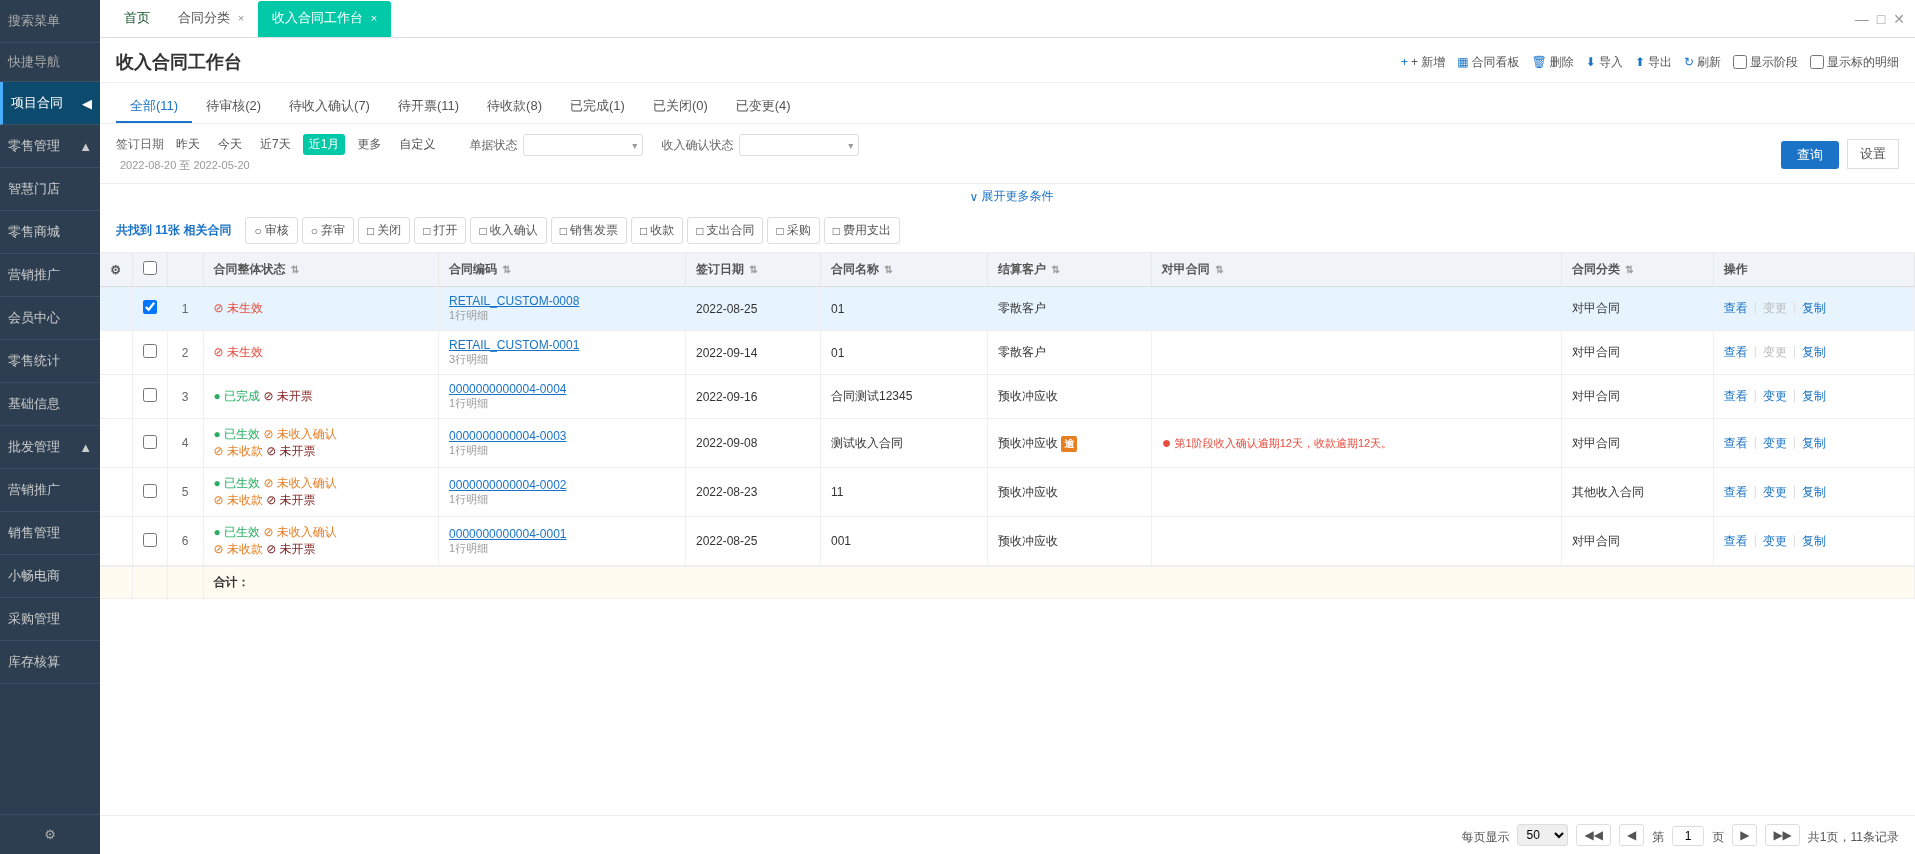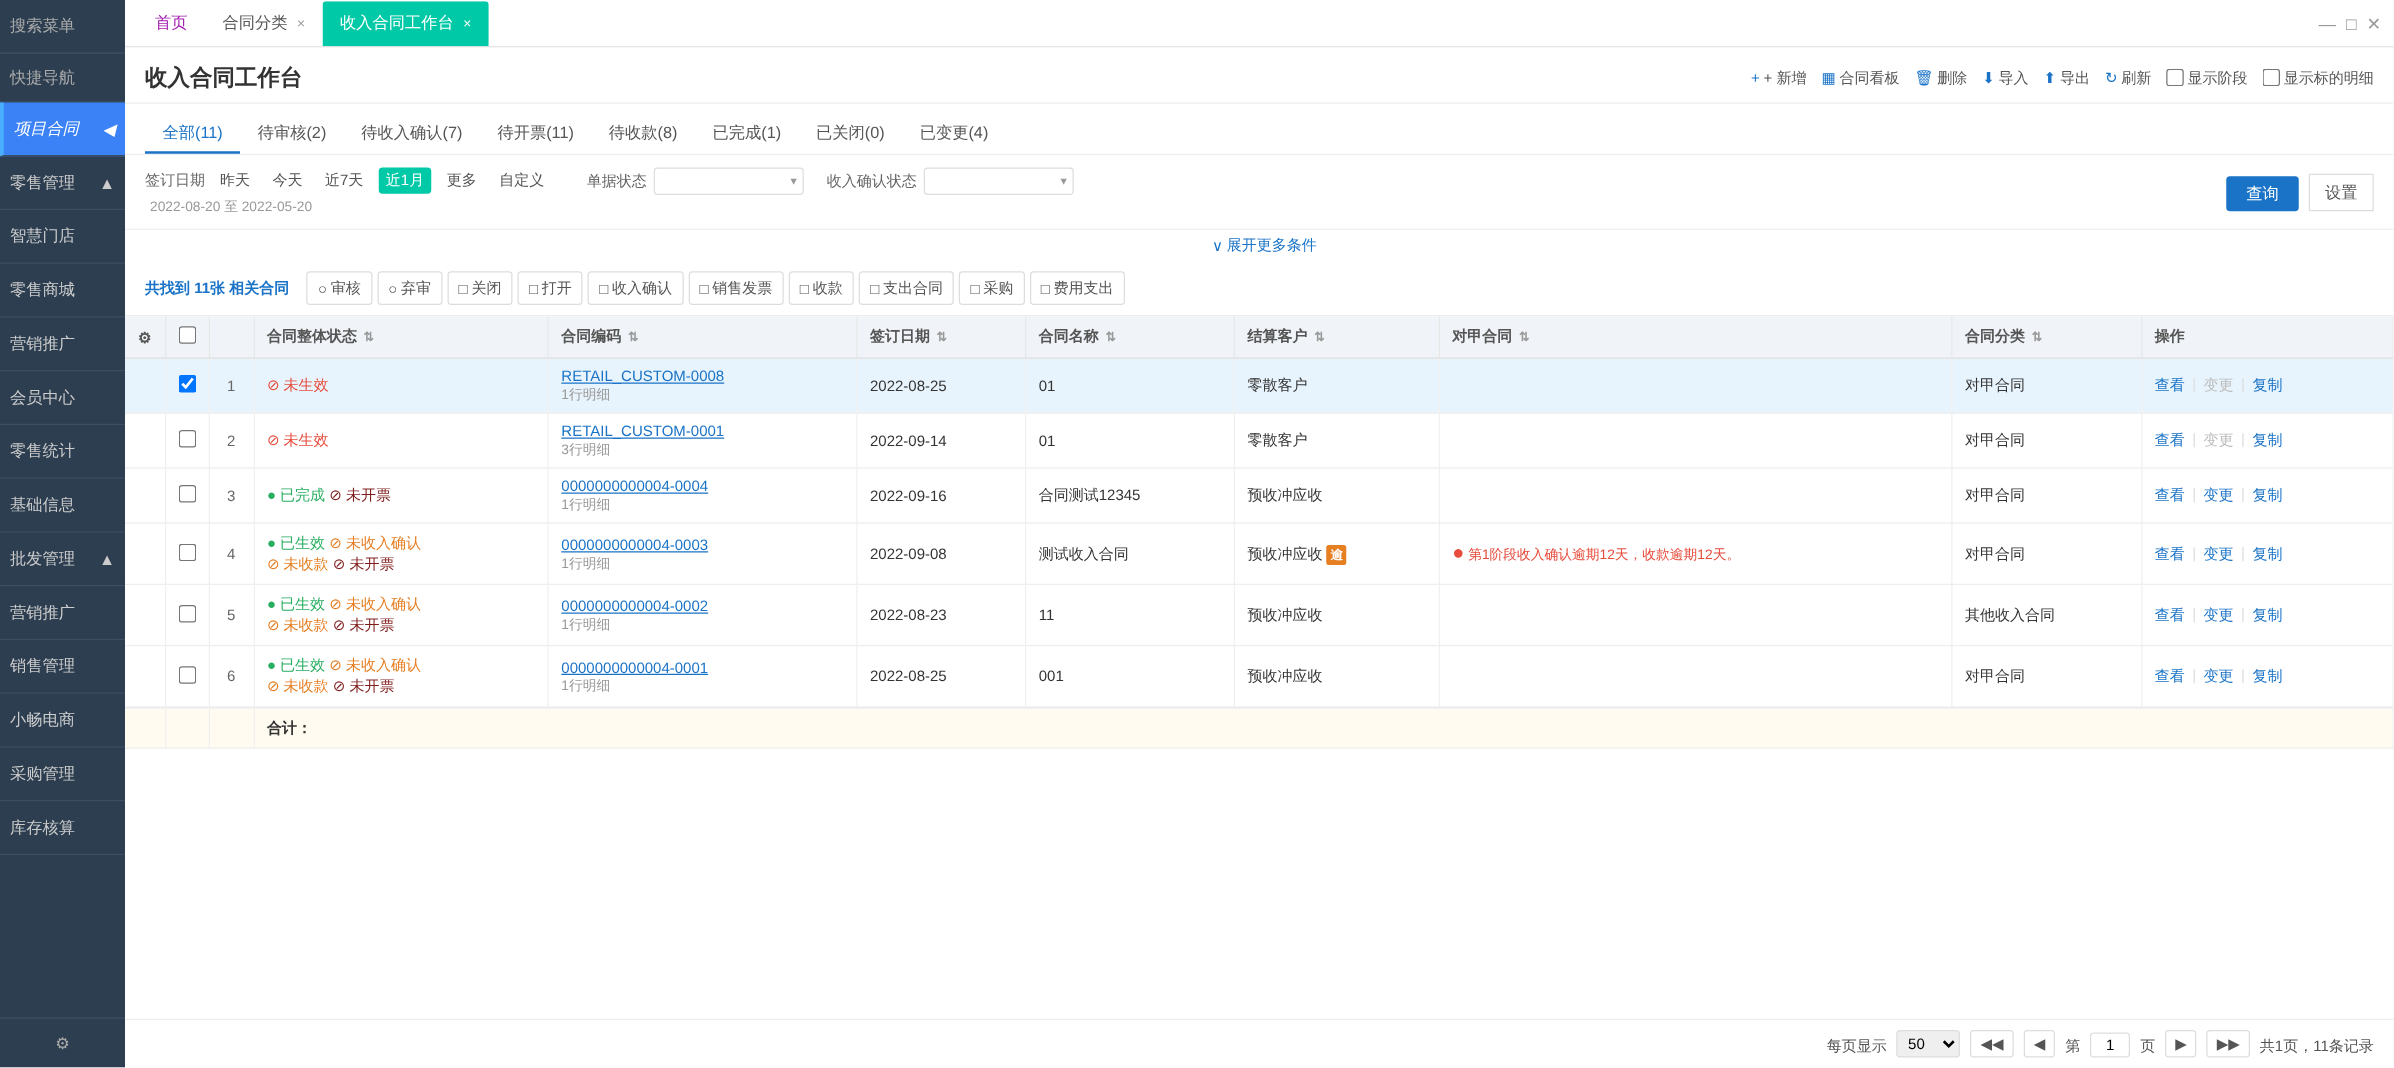--- a/index.html
+++ b/index.html
@@ -3,29 +3,29 @@
   <meta charset="utf-8">
   <style>
     * { box-sizing: border-box; margin: 0; padding: 0; }
     body { font-family: 'Microsoft YaHei', Arial, sans-serif; font-size: 13px; background: #f5f5f5; color: #333; height: 854px; overflow: hidden; display: flex; }
 
     
     .sidebar { width: 100px; background: #2c3e50; color: #ccc; display: flex; flex-direction: column; height: 854px; flex-shrink: 0; }
     .sidebar-search { padding: 12px 8px; font-size: 13px; color: #aaa; border-bottom: 1px solid #3d5166; cursor: pointer; }
     .sidebar-nav { padding: 10px 8px; font-size: 13px; color: #aaa; border-bottom: 1px solid #3d5166; cursor: pointer; }
     .sidebar-item { padding: 12px 8px; font-size: 13px; color: #ccc; cursor: pointer; display: flex; align-items: center; justify-content: space-between; border-bottom: 1px solid #3a4f63; }
-    .sidebar-item.active { background: #3b82f6; color: #fff; border-left: 3px solid #4aaeff; font-style: italic; }
+    .sidebar-item.active { background: #0c4a6e; color: #fff; border-left: 3px solid #4aaeff; }
     .sidebar-gear { margin-top: auto; padding: 12px 8px; color: #aaa; cursor: pointer; border-top: 1px solid #3d5166; text-align: center; }
 
     
     .main { flex: 1; display: flex; flex-direction: column; overflow: hidden; }
 
     
     .top-tabs { background: #fff; border-bottom: 1px solid #ddd; display: flex; align-items: center; padding: 0 10px; height: 38px; }
-    .top-tab { padding: 8px 14px; font-size: 13px; color: #a21caf; cursor: pointer; border-bottom: 2px solid transparent; }
+    .top-tab { padding: 8px 14px; font-size: 13px; color: #14532d; cursor: pointer; border-bottom: 2px solid transparent; }
     .top-tab.active { color: #fff; background: #00c9a7; border-radius: 3px 3px 0 0; }
     .top-tab-close { margin-left: 4px; font-size: 11px; color: #fff; cursor: pointer; }
     .top-tab-normal-close { margin-left: 4px; font-size: 11px; color: #999; cursor: pointer; }
     .window-controls { margin-left: auto; display: flex; gap: 8px; }
     .win-btn { font-size: 14px; color: #999; cursor: pointer; }
 
     
     .page-content { flex: 1; background: #fff; overflow: hidden; display: flex; flex-direction: column; padding: 0; }
 
     

